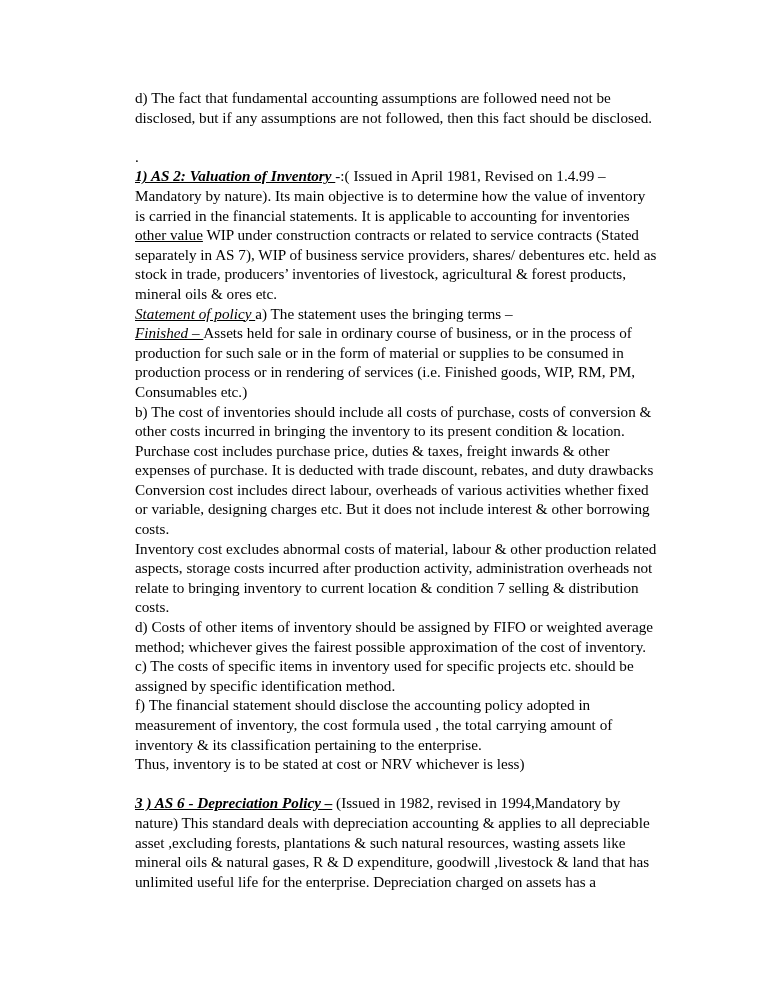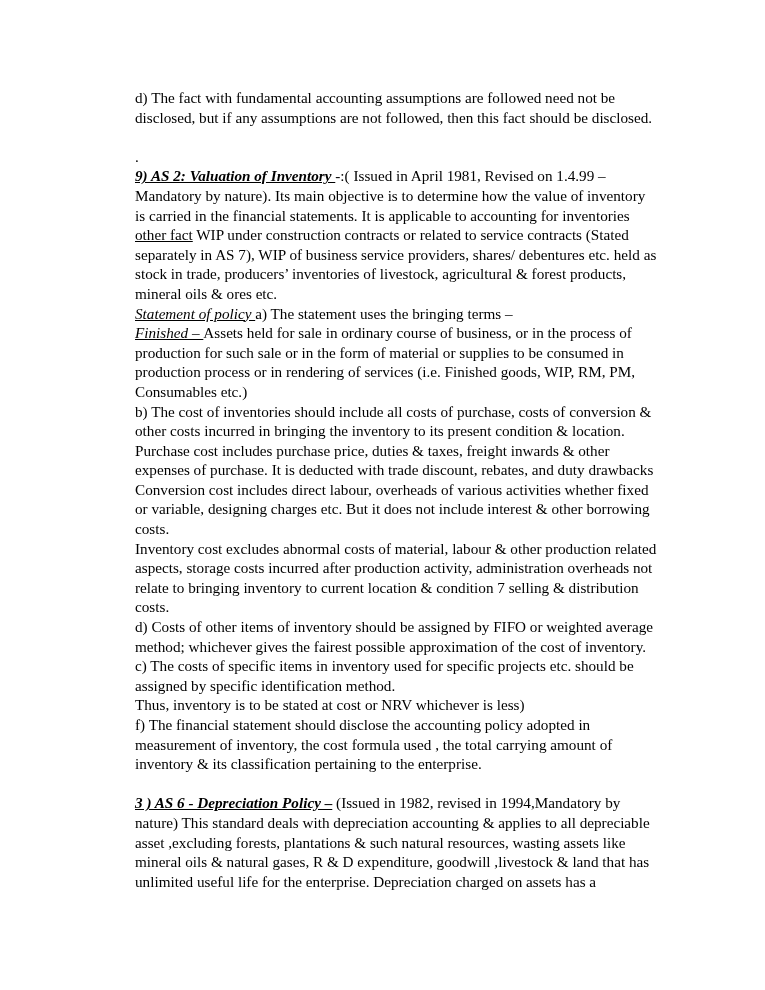--- a/index.html
+++ b/index.html
@@ -50,46 +50,46 @@
   .u-run {
     text-decoration: underline;
   }
 </style>
 </head>
 <body>
 
 <div class="page">
   <div class="content">
 
-    <p class="para">d) The fact with fundamental accounting assumptions are followed need not be disclosed, but if any assumptions are not followed, then this fact should be disclosed.</p>
+    <p class="para">d) The fact that fundamental accounting assumptions are followed need not be disclosed, but if any assumptions are not followed, then this fact should be disclosed.</p>
 
     <div class="blank-line"></div>
 
     <p class="para">.</p>
 
-    <p class="para"><span class="heading-run">9) AS 2: Valuation of Inventory </span><span>-:( Issued in April 1981, Revised on 1.4.99 – Mandatory by nature). Its main objective is to determine how the value of inventory is carried in the financial statements. It is applicable to accounting for inventories </span></p>
+    <p class="para"><span class="heading-run">1) AS 2: Valuation of Inventory </span><span>-:( Issued in April 1981, Revised on 1.4.99 – Mandatory by nature). Its main objective is to determine how the value of inventory is carried in the financial statements. It is applicable to accounting for inventories </span></p>
 
-    <p class="para"><span class="u-run">other fact</span><span> WIP under construction contracts or related to service contracts (Stated separately in AS 7), WIP of business service providers, shares/ debentures etc. held as stock in trade, producers’ inventories of livestock, agricultural &amp; forest products, mineral oils &amp; ores etc.</span></p>
+    <p class="para"><span class="u-run">other value</span><span> WIP under construction contracts or related to service contracts (Stated separately in AS 7), WIP of business service providers, shares/ debentures etc. held as stock in trade, producers’ inventories of livestock, agricultural &amp; forest products, mineral oils &amp; ores etc.</span></p>
 
     <p class="para"><span class="term-run">Statement of policy </span><span> a) The statement uses the bringing terms –</span></p>
 
     <p class="para"><span class="term-run">Finished – </span><span>Assets held for sale in ordinary course of business, or in the process of production for such sale or in the form of material or supplies to be consumed in production process or in rendering of services (i.e. Finished goods, WIP, RM, PM, Consumables etc.)</span></p>
 
 
     <p class="para">b) The cost of inventories should include all costs of purchase, costs of conversion &amp; other costs incurred in bringing the inventory to its present condition &amp; location. Purchase cost includes purchase price, duties &amp; taxes, freight inwards &amp; other expenses of purchase. It is deducted with trade discount, rebates, and duty drawbacks Conversion cost includes direct labour, overheads of various activities whether fixed or variable, designing charges etc. But it does not include interest &amp; other borrowing costs.</p>
 
     <p class="para">Inventory cost excludes abnormal costs of material, labour &amp; other production related aspects, storage costs incurred after production activity, administration overheads not relate to bringing inventory to current location &amp; condition 7 selling &amp; distribution costs.</p>
 
     <p class="para">d) Costs of other items of inventory should be assigned by FIFO or weighted average method; whichever gives the fairest possible approximation of the cost of inventory.</p>
 
     <p class="para">c) The costs of specific items in inventory used for specific projects etc. should be assigned by specific identification method.</p>
 
 
+    <p class="para">f) The financial statement should disclose the accounting policy adopted in measurement of inventory, the cost formula used , the total carrying amount of inventory &amp; its classification pertaining to the enterprise.</p>
+
     <p class="para">Thus, inventory is to be stated at cost or NRV whichever is less)</p>
-
-    <p class="para">f) The financial statement should disclose the accounting policy adopted in measurement of inventory, the cost formula used , the total carrying amount of inventory &amp; its classification pertaining to the enterprise.</p>
 
     <div class="blank-line"></div>
 
     <p class="para"><span class="heading-run">3 ) AS 6 - Depreciation Policy –</span><span> (Issued in 1982, revised in 1994,Mandatory by nature) This standard deals with depreciation accounting &amp; applies to all depreciable asset ,excluding forests, plantations &amp; such natural resources, wasting assets like mineral oils &amp; natural gases, R &amp; D expenditure, goodwill ,livestock  &amp; land that has unlimited useful life for the enterprise. Depreciation charged on assets has a</span></p>
 
   </div>
 </div>
 
 </body></html>

